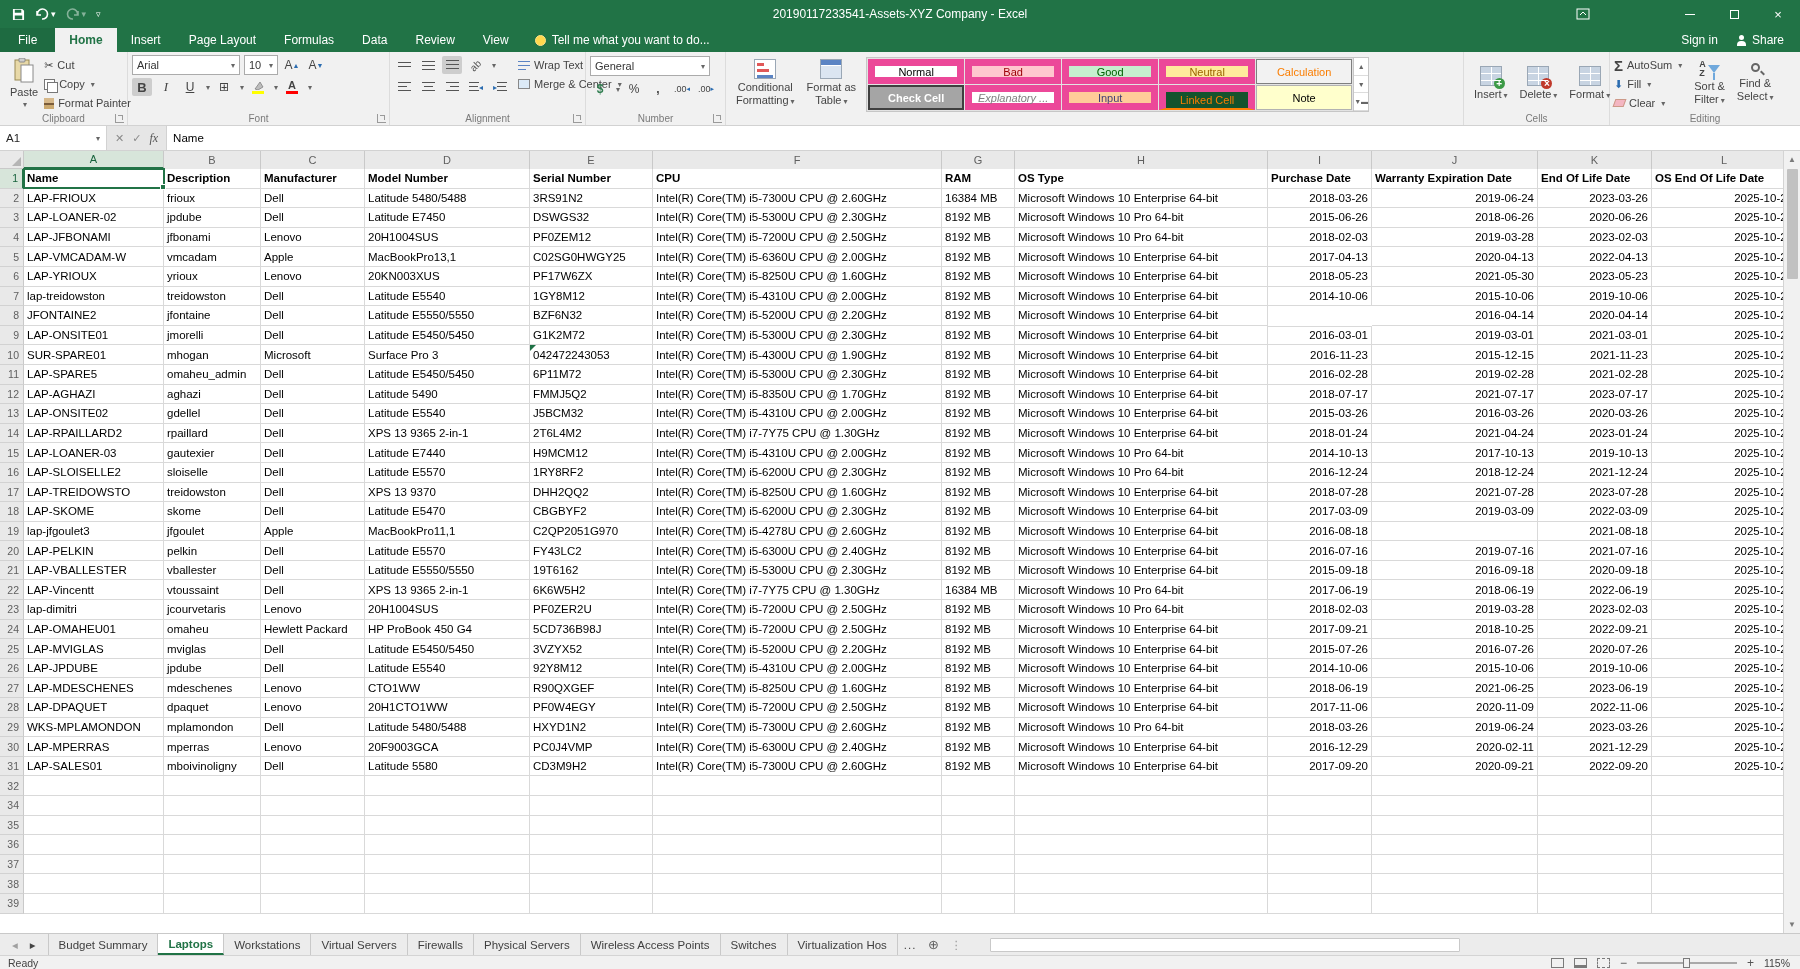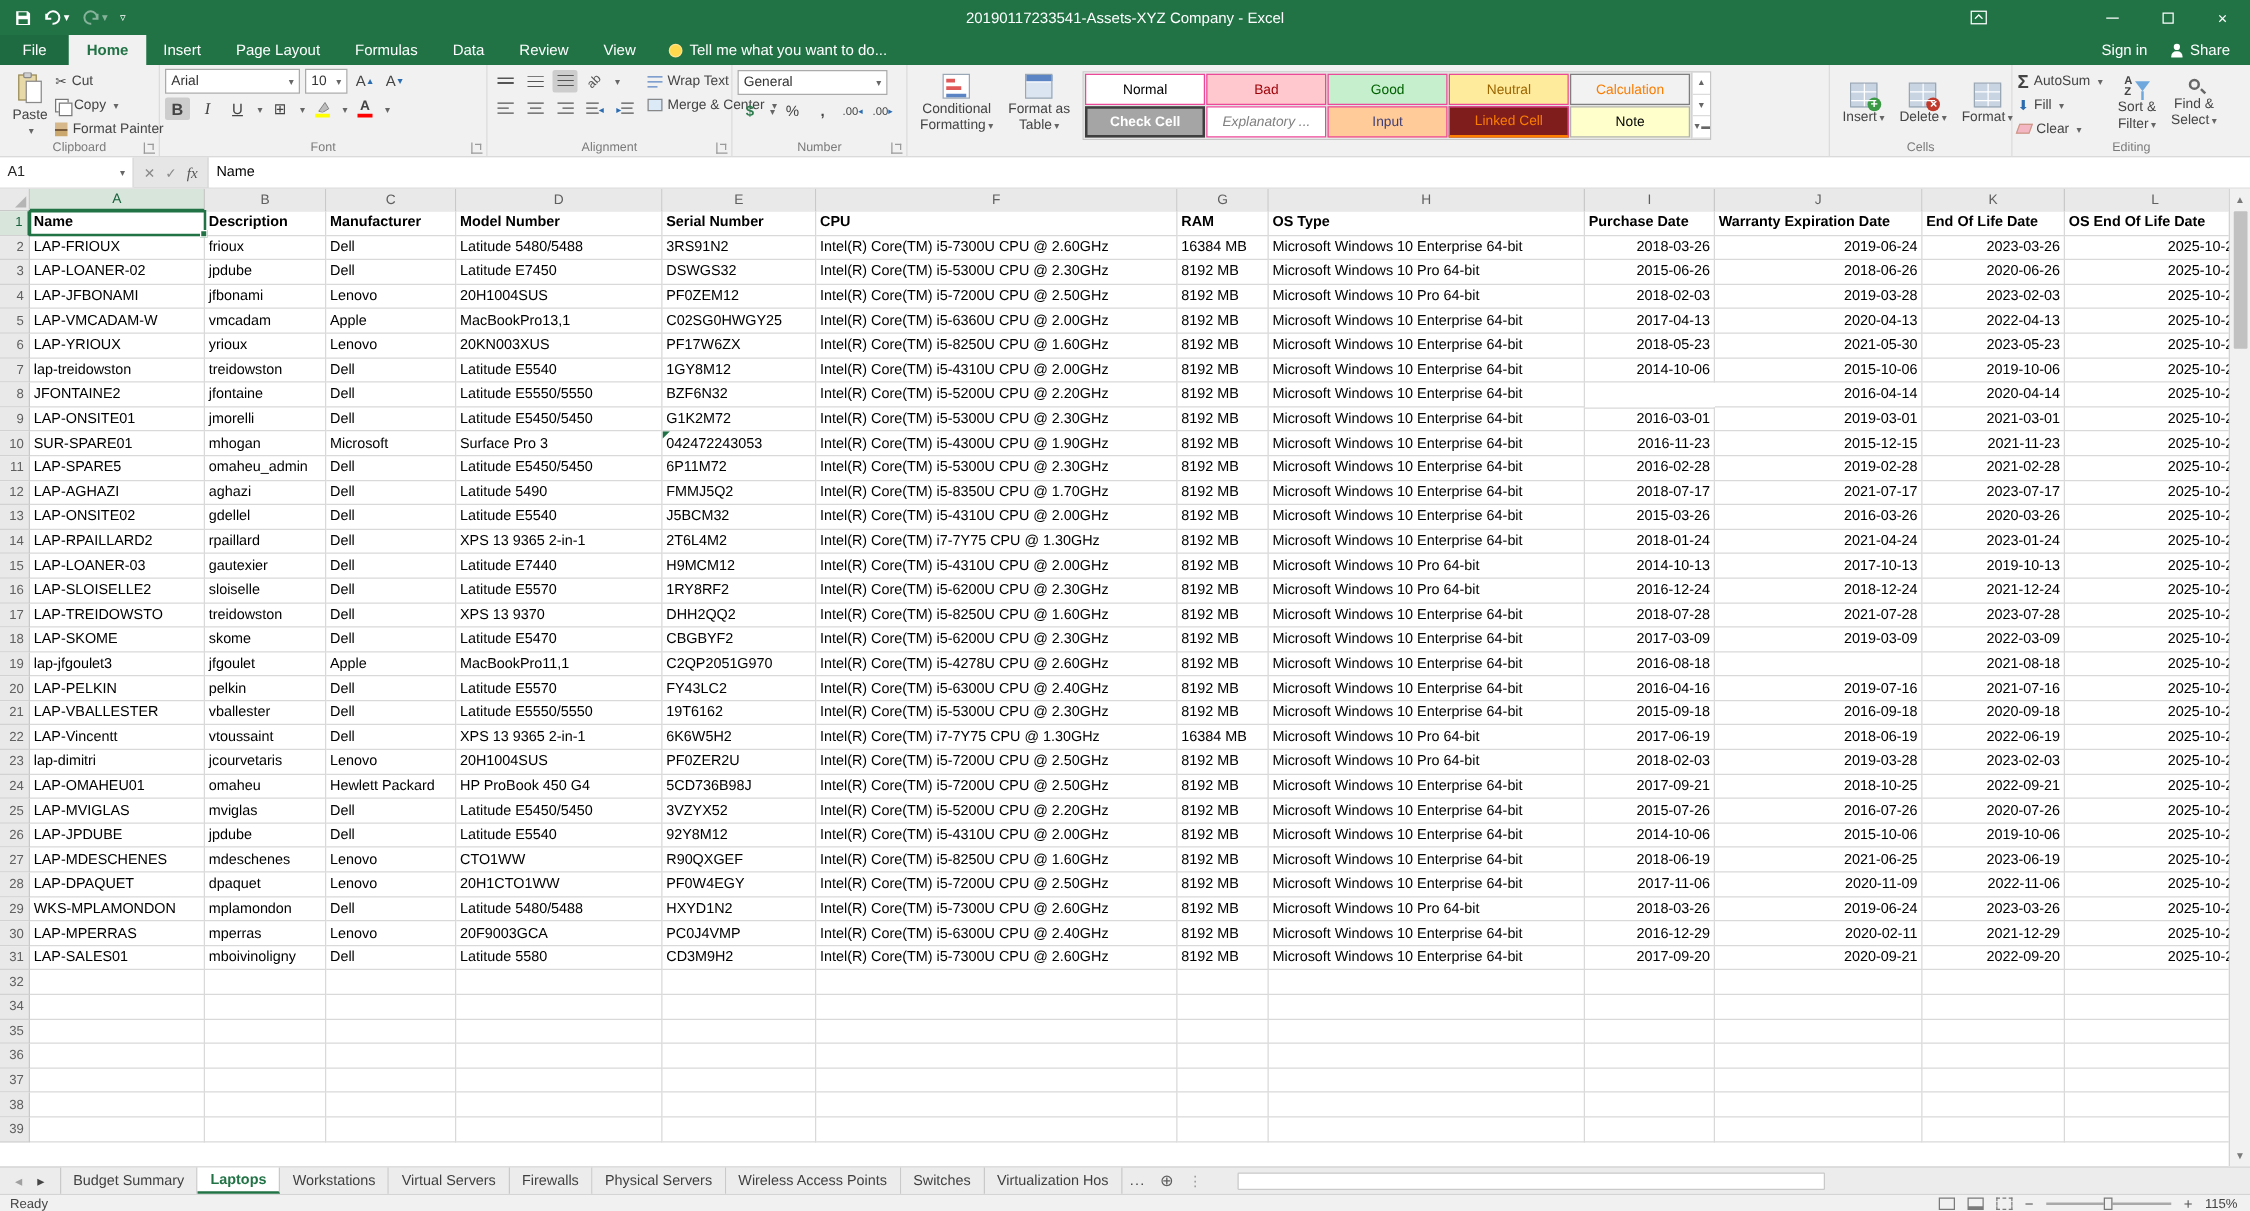--- a/index.html
+++ b/index.html
@@ -53,21 +53,21 @@
   .b-under { text-decoration:underline; }
   .alines { display:inline-block; width:13px; height:11px; }
   .al-l { background:repeating-linear-gradient(#555 0 1px, transparent 1px 4px); }
   .al-el { background:linear-gradient(#555 0 0) 0 0/13px 1px no-repeat, linear-gradient(#555 0 0) 0 4px/9px 1px no-repeat, linear-gradient(#555 0 0) 0 8px/13px 1px no-repeat; }
   .al-ec { background:linear-gradient(#555 0 0) 0 0/13px 1px no-repeat, linear-gradient(#555 0 0) 2px 4px/9px 1px no-repeat, linear-gradient(#555 0 0) 0 8px/13px 1px no-repeat; }
   .al-er { background:linear-gradient(#555 0 0) 0 0/13px 1px no-repeat, linear-gradient(#555 0 0) 4px 4px/9px 1px no-repeat, linear-gradient(#555 0 0) 0 8px/13px 1px no-repeat; }
   .colorbar { display:inline-flex; flex-direction:column; align-items:center; line-height:1; }
   .colorbar .bar { width:12px; height:3px; margin-top:1px; }
   .gal { border:1px solid #c6c6c6; background:#fff; display:flex; }
   .galgrid { display:grid; grid-template-columns:repeat(5,96px); grid-auto-rows:25px; gap:1px; background:#e3e3e3; padding:1px; }
-  .galcell { display:flex; align-items:center; justify-content:center; font-size:11px; background:#fff; border:1px solid #ec4899; }
+  .galcell { display:flex; align-items:center; justify-content:center; font-size:11px; background:#fff; border:7px solid #ec4899; }
   .galscroll { width:15px; border-left:1px solid #c6c6c6; display:flex; flex-direction:column; }
   .galscroll div { flex:1; display:flex; align-items:center; justify-content:center; font-size:7px; color:#666; border-bottom:1px solid #dcdcdc; }
   .icon-grid { width:22px; height:20px; border:1px solid #9aa7b5; background:#fff; position:relative; }
   .cf-icon { background:linear-gradient(#e05858 0 0) 2px 3px/7px 3px no-repeat, linear-gradient(#e05858 0 0) 2px 9px/12px 3px no-repeat, linear-gradient(#5b84c4 0 0) 2px 15px/16px 3px no-repeat, #fff; }
   .ft-icon  { background:linear-gradient(#5b84c4 0 0) 0 0/22px 5px no-repeat, linear-gradient(#dbe5f1 0 0) 0 6px/22px 14px no-repeat, #fff; }
   .cells-icon { background:linear-gradient(#c8d4e2 0 0) 0 0/22px 20px no-repeat; }
   .cells-icon:after { content:""; position:absolute; inset:0; background:
      linear-gradient(#fff 0 0) 0 6px/22px 1px no-repeat,
      linear-gradient(#fff 0 0) 0 13px/22px 1px no-repeat,
      linear-gradient(#fff 0 0) 10px 0/1px 20px no-repeat; }
@@ -359,21 +359,21 @@
     <div class="gal" style="margin-left:4px;margin-top:2px;">
       <div class="galgrid" id="style-gallery">
           <div class="galcell" style="background: rgb(255, 255, 255); color: rgb(0, 0, 0);">Normal</div>
           <div class="galcell" style="background: rgb(255, 199, 206); color: rgb(156, 0, 6);">Bad</div>
           <div class="galcell" style="background: rgb(198, 239, 206); color: rgb(0, 97, 0);">Good</div>
           <div class="galcell" style="background: rgb(255, 235, 156); color: rgb(156, 101, 0);">Neutral</div>
           <div class="galcell" style="background: rgb(242, 242, 242); color: rgb(250, 125, 0); border: 1px solid rgb(127, 127, 127);">Calculation</div>
           <div class="galcell" style="background: rgb(165, 165, 165); color: rgb(255, 255, 255); font-weight: 700; border: 2px solid rgb(63, 63, 63);">Check Cell</div>
           <div class="galcell" style="background: rgb(255, 255, 255); color: rgb(127, 127, 127); font-style: italic;">Explanatory ...</div>
           <div class="galcell" style="background: rgb(255, 204, 153); color: rgb(63, 63, 118);">Input</div>
-          <div class="galcell" style="background: #7f1d1d; color: rgb(250, 125, 0); border-bottom: 2px solid rgb(255, 128, 1);">Linked Cell</div>
+          <div class="galcell" style="background: #14532d; color: rgb(250, 125, 0); border-bottom: 2px solid rgb(255, 128, 1);">Linked Cell</div>
           <div class="galcell" style="background: rgb(255, 255, 204); color: rgb(0, 0, 0); border: 1px solid rgb(178, 178, 178);">Note</div>
         </div>
       <div class="galscroll">
         <div>▲</div>
         <div>▼</div>
         <div>▼▬</div>
       </div>
     </div>
   </div>
 
@@ -749,21 +749,21 @@
         <div class="grow">
           <div class="rowh">20</div>
           <div class="gcell" style="width: 140px;">LAP-PELKIN</div>
           <div class="gcell" style="width: 97px;">pelkin</div>
           <div class="gcell" style="width: 104px;">Dell</div>
           <div class="gcell" style="width: 165px;">Latitude E5570</div>
           <div class="gcell" style="width: 123px;">FY43LC2</div>
           <div class="gcell" style="width: 289px;">Intel(R) Core(TM) i5-6300U CPU @ 2.40GHz</div>
           <div class="gcell" style="width: 73px;">8192 MB</div>
           <div class="gcell" style="width: 253px;">Microsoft Windows 10 Enterprise 64-bit</div>
-          <div class="gcell num" style="width: 104px;">2016-04-16</div>
+          <div class="gcell num" style="width: 104px;">2016-07-16</div>
           <div class="gcell num" style="width: 166px;">2019-07-16</div>
           <div class="gcell num" style="width: 114px;">2021-07-16</div>
           <div class="gcell num" style="width: 145px;">2025-10-25</div>
         </div>
         <div class="grow">
           <div class="rowh">21</div>
           <div class="gcell" style="width: 140px;">LAP-VBALLESTER</div>
           <div class="gcell" style="width: 97px;">vballester</div>
           <div class="gcell" style="width: 104px;">Dell</div>
           <div class="gcell" style="width: 165px;">Latitude E5550/5550</div>

